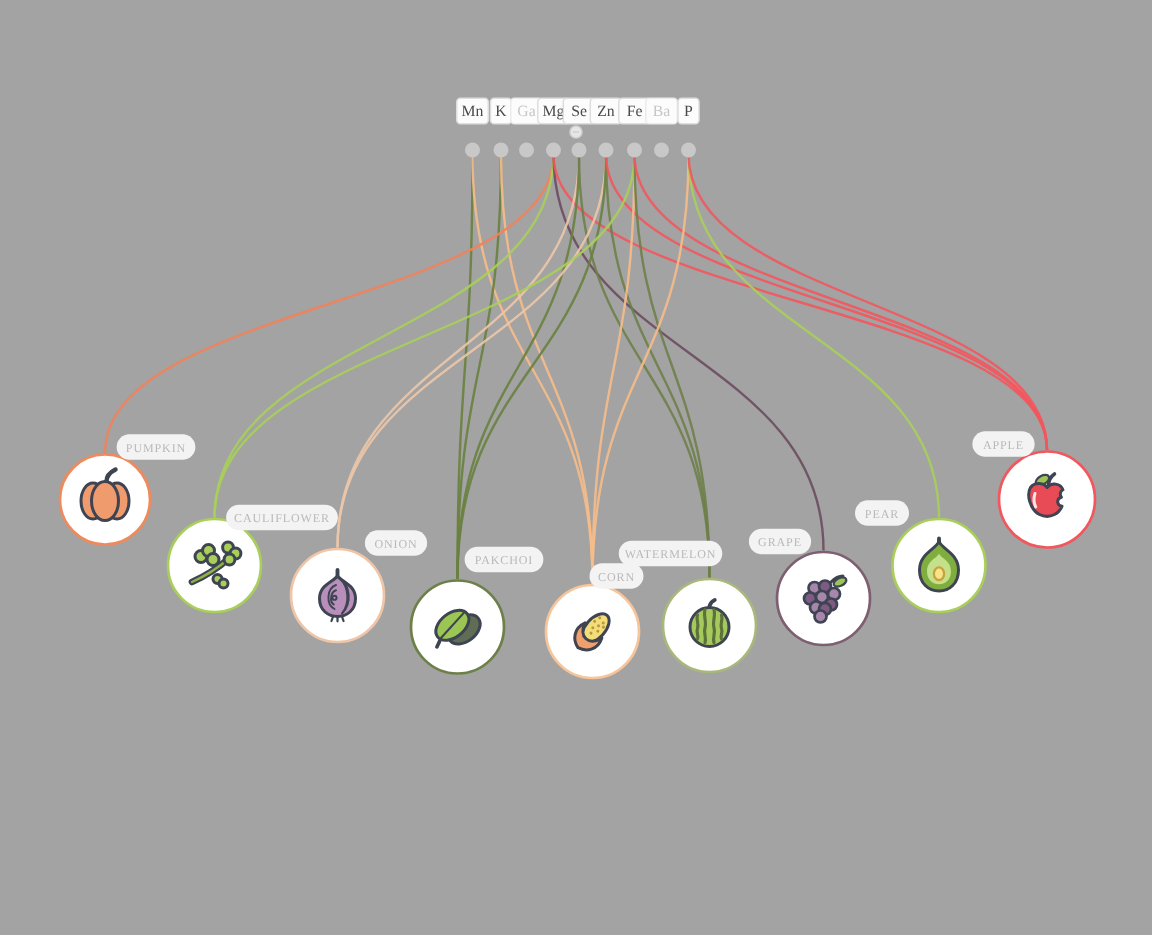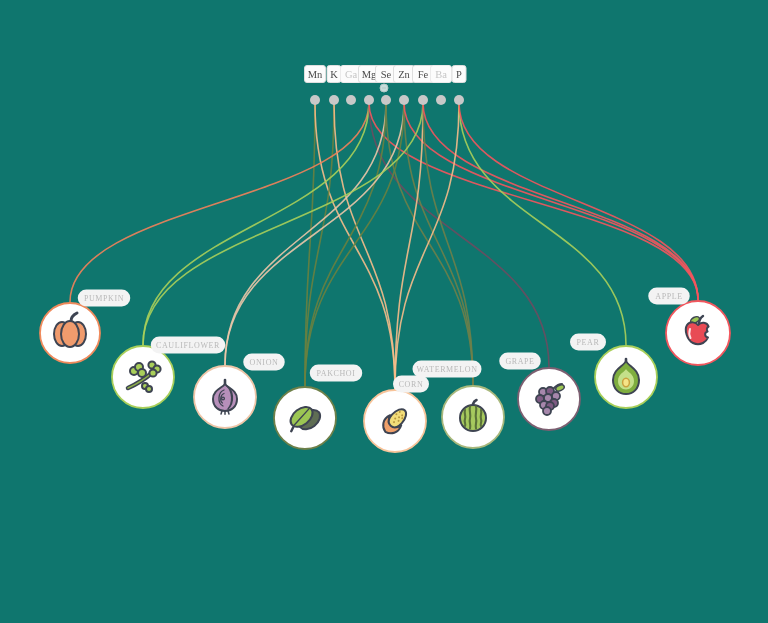--- a/index.html
+++ b/index.html
@@ -1,16 +1,16 @@
 <!DOCTYPE html>
 <html><head>
 <meta charset="utf-8">
 <style>
   html,body{margin:0;padding:0;background:#ffffff;}
-  #stage{position:relative;width:768px;height:623px;background:#0f766e;overflow:hidden;
+  #stage{position:relative;width:768px;height:623px;background:#a3a3a3;overflow:hidden;
          font-family:"Liberation Serif","DejaVu Serif",serif;}
   svg text{font-family:"Liberation Serif","DejaVu Serif",serif;}
   .elem-label{font-size:10.5px;}
   .pill-label{font-size:8px;letter-spacing:0.6px;}
 </style>
 </head>
 <body>
 
 <div id="stage">
   <svg id="viz" width="768" height="623" viewBox="0 0 768 623">

